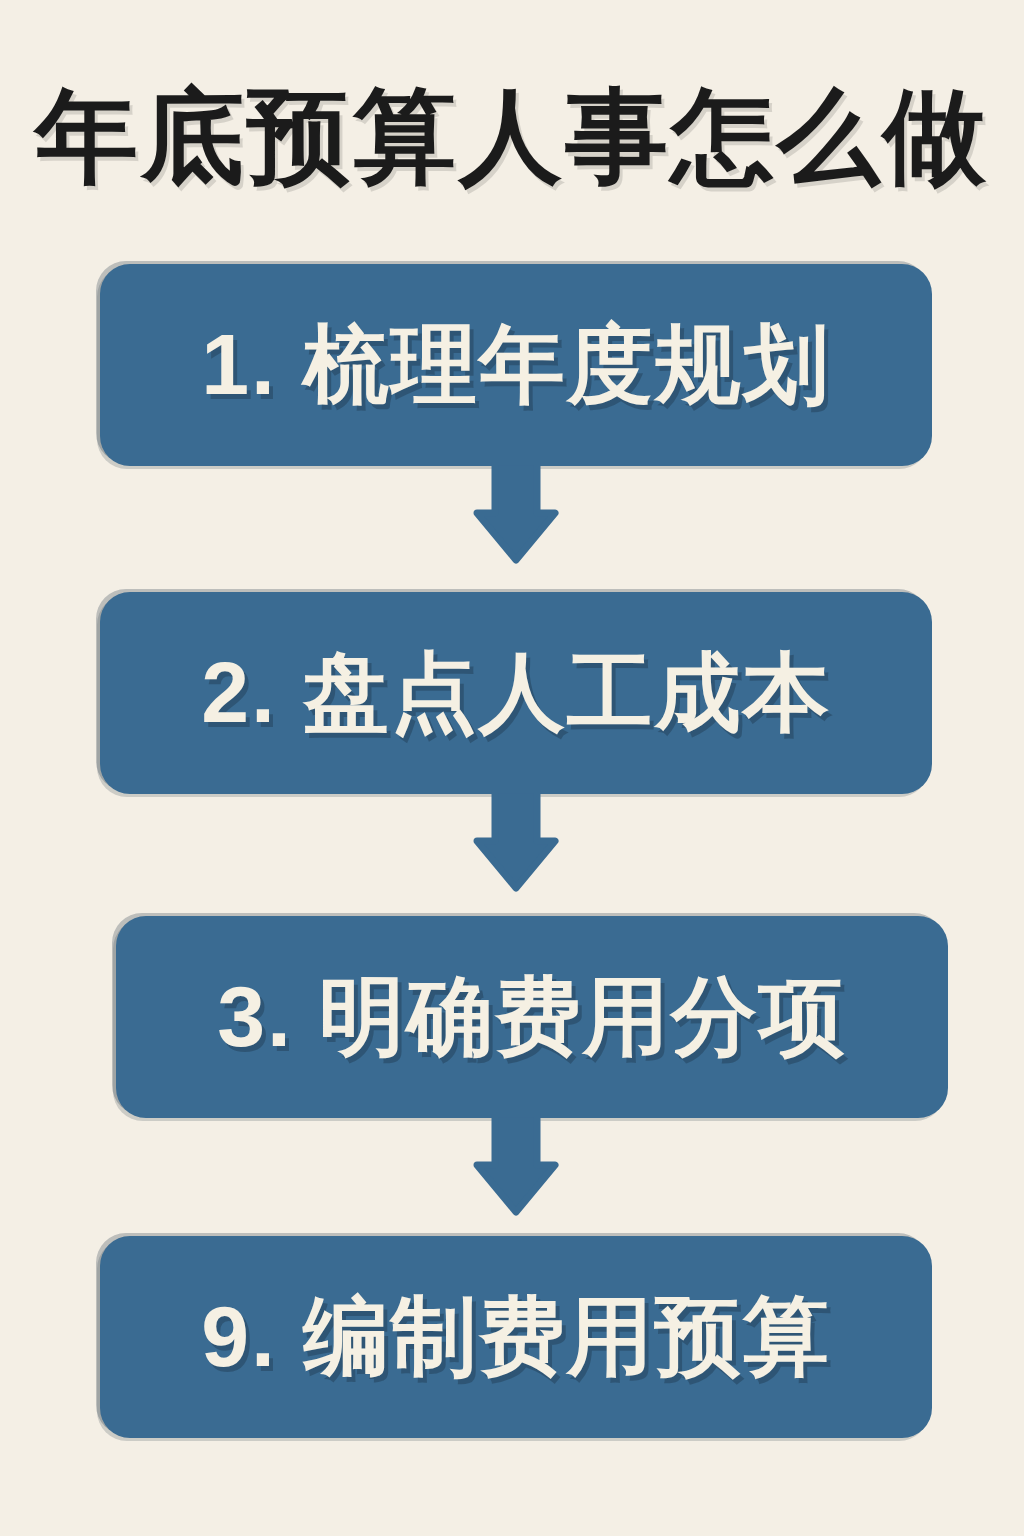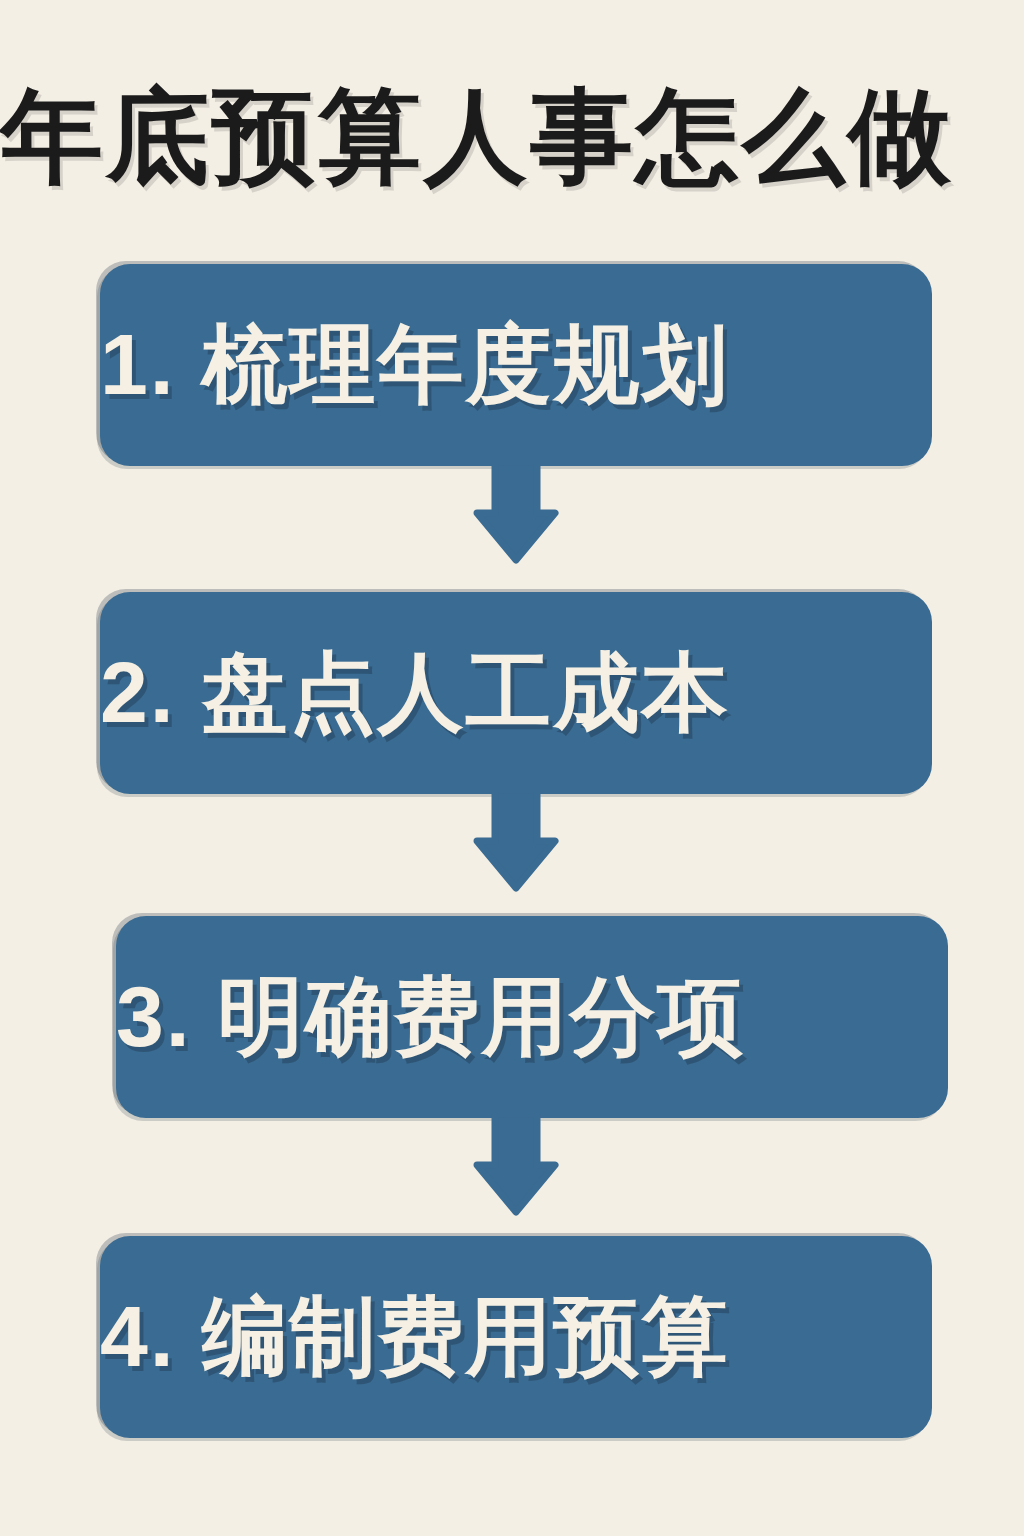--- a/index.html
+++ b/index.html
@@ -15,38 +15,39 @@
     overflow: hidden;
     font-family: "Liberation Sans", sans-serif;
     margin: 0 auto;
   }
   .title {
     position: absolute;
     top: 78px;
     left: 0;
     width: 100%;
     margin: 0;
+    text-align: center;
     font-size: 103px;
     line-height: 1.15;
     font-weight: 900;
     letter-spacing: 3px;
     color: var(--title-text, #1b1b1b);
     text-shadow: 3px 4px 0 rgba(0,0,0,0.12);
     white-space: nowrap;
   }
   .step-box {
     position: absolute;
     left: 100px;
     width: 832px;
     height: 202px;
     background: var(--box-fill, #3a6b92);
     border-radius: 30px;
     display: flex;
     align-items: center;
-    justify-content: flex-start;
+    justify-content: center;
     box-shadow: -4px -3px 0 rgba(24,44,62,0.25), -3px 3px 0 rgba(24,44,62,0.18);
   }
   .step-label {
     font-size: 86px;
     font-weight: 900;
     letter-spacing: 2px;
     color: var(--box-text, #f5f0e3);
     text-shadow: 4px 5px 0 rgba(20,35,50,0.30);
     white-space: nowrap;
   }
@@ -91,16 +92,16 @@
 
   <div class="step-box b3">
     <span class="step-label">3. 明确费用分项</span>
   </div>
 
   <svg class="arrow a3" viewBox="0 0 92 105" aria-hidden="true">
     <path d="M25 0 L25 51 L7 51 L46 98 L85 51 L67 51 L67 0 Z" fill="currentColor" stroke="currentColor" stroke-width="7" stroke-linejoin="round"></path>
   </svg>
 
   <div class="step-box b4">
-    <span class="step-label">4. 编制费用预算</span>
+    <span class="step-label">9. 编制费用预算</span>
   </div>
 
 </div>
 
 </body></html>

